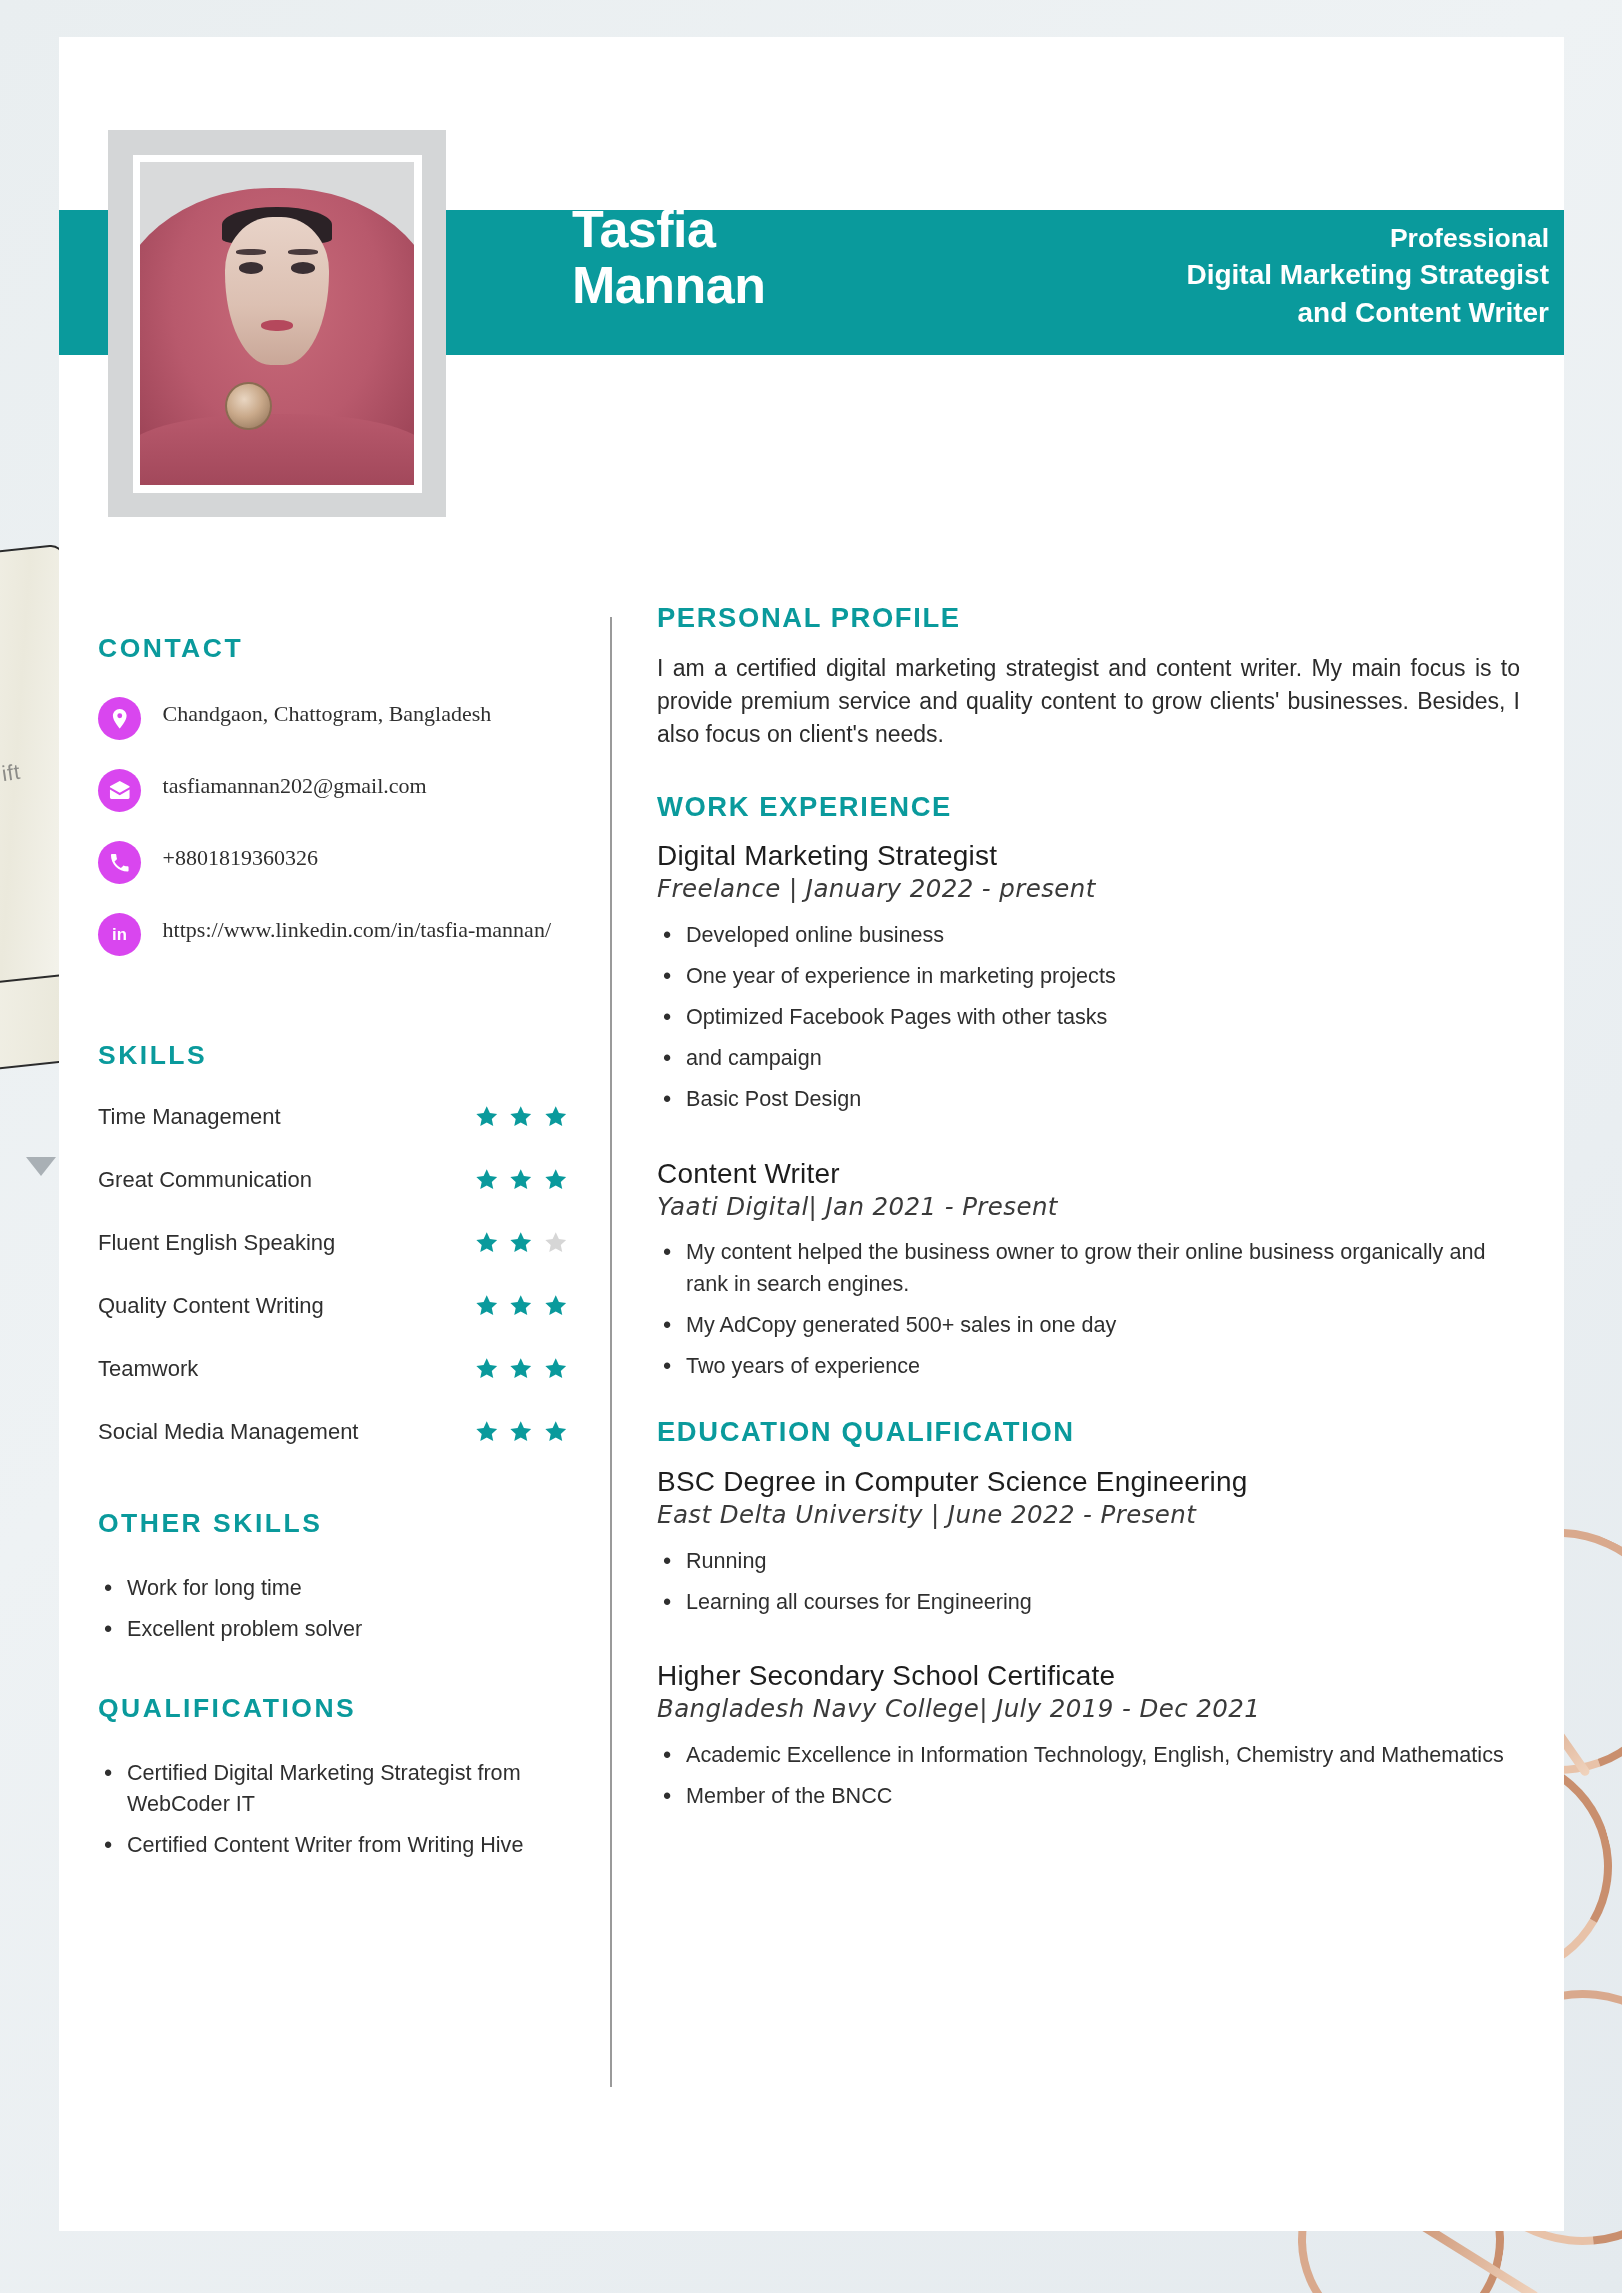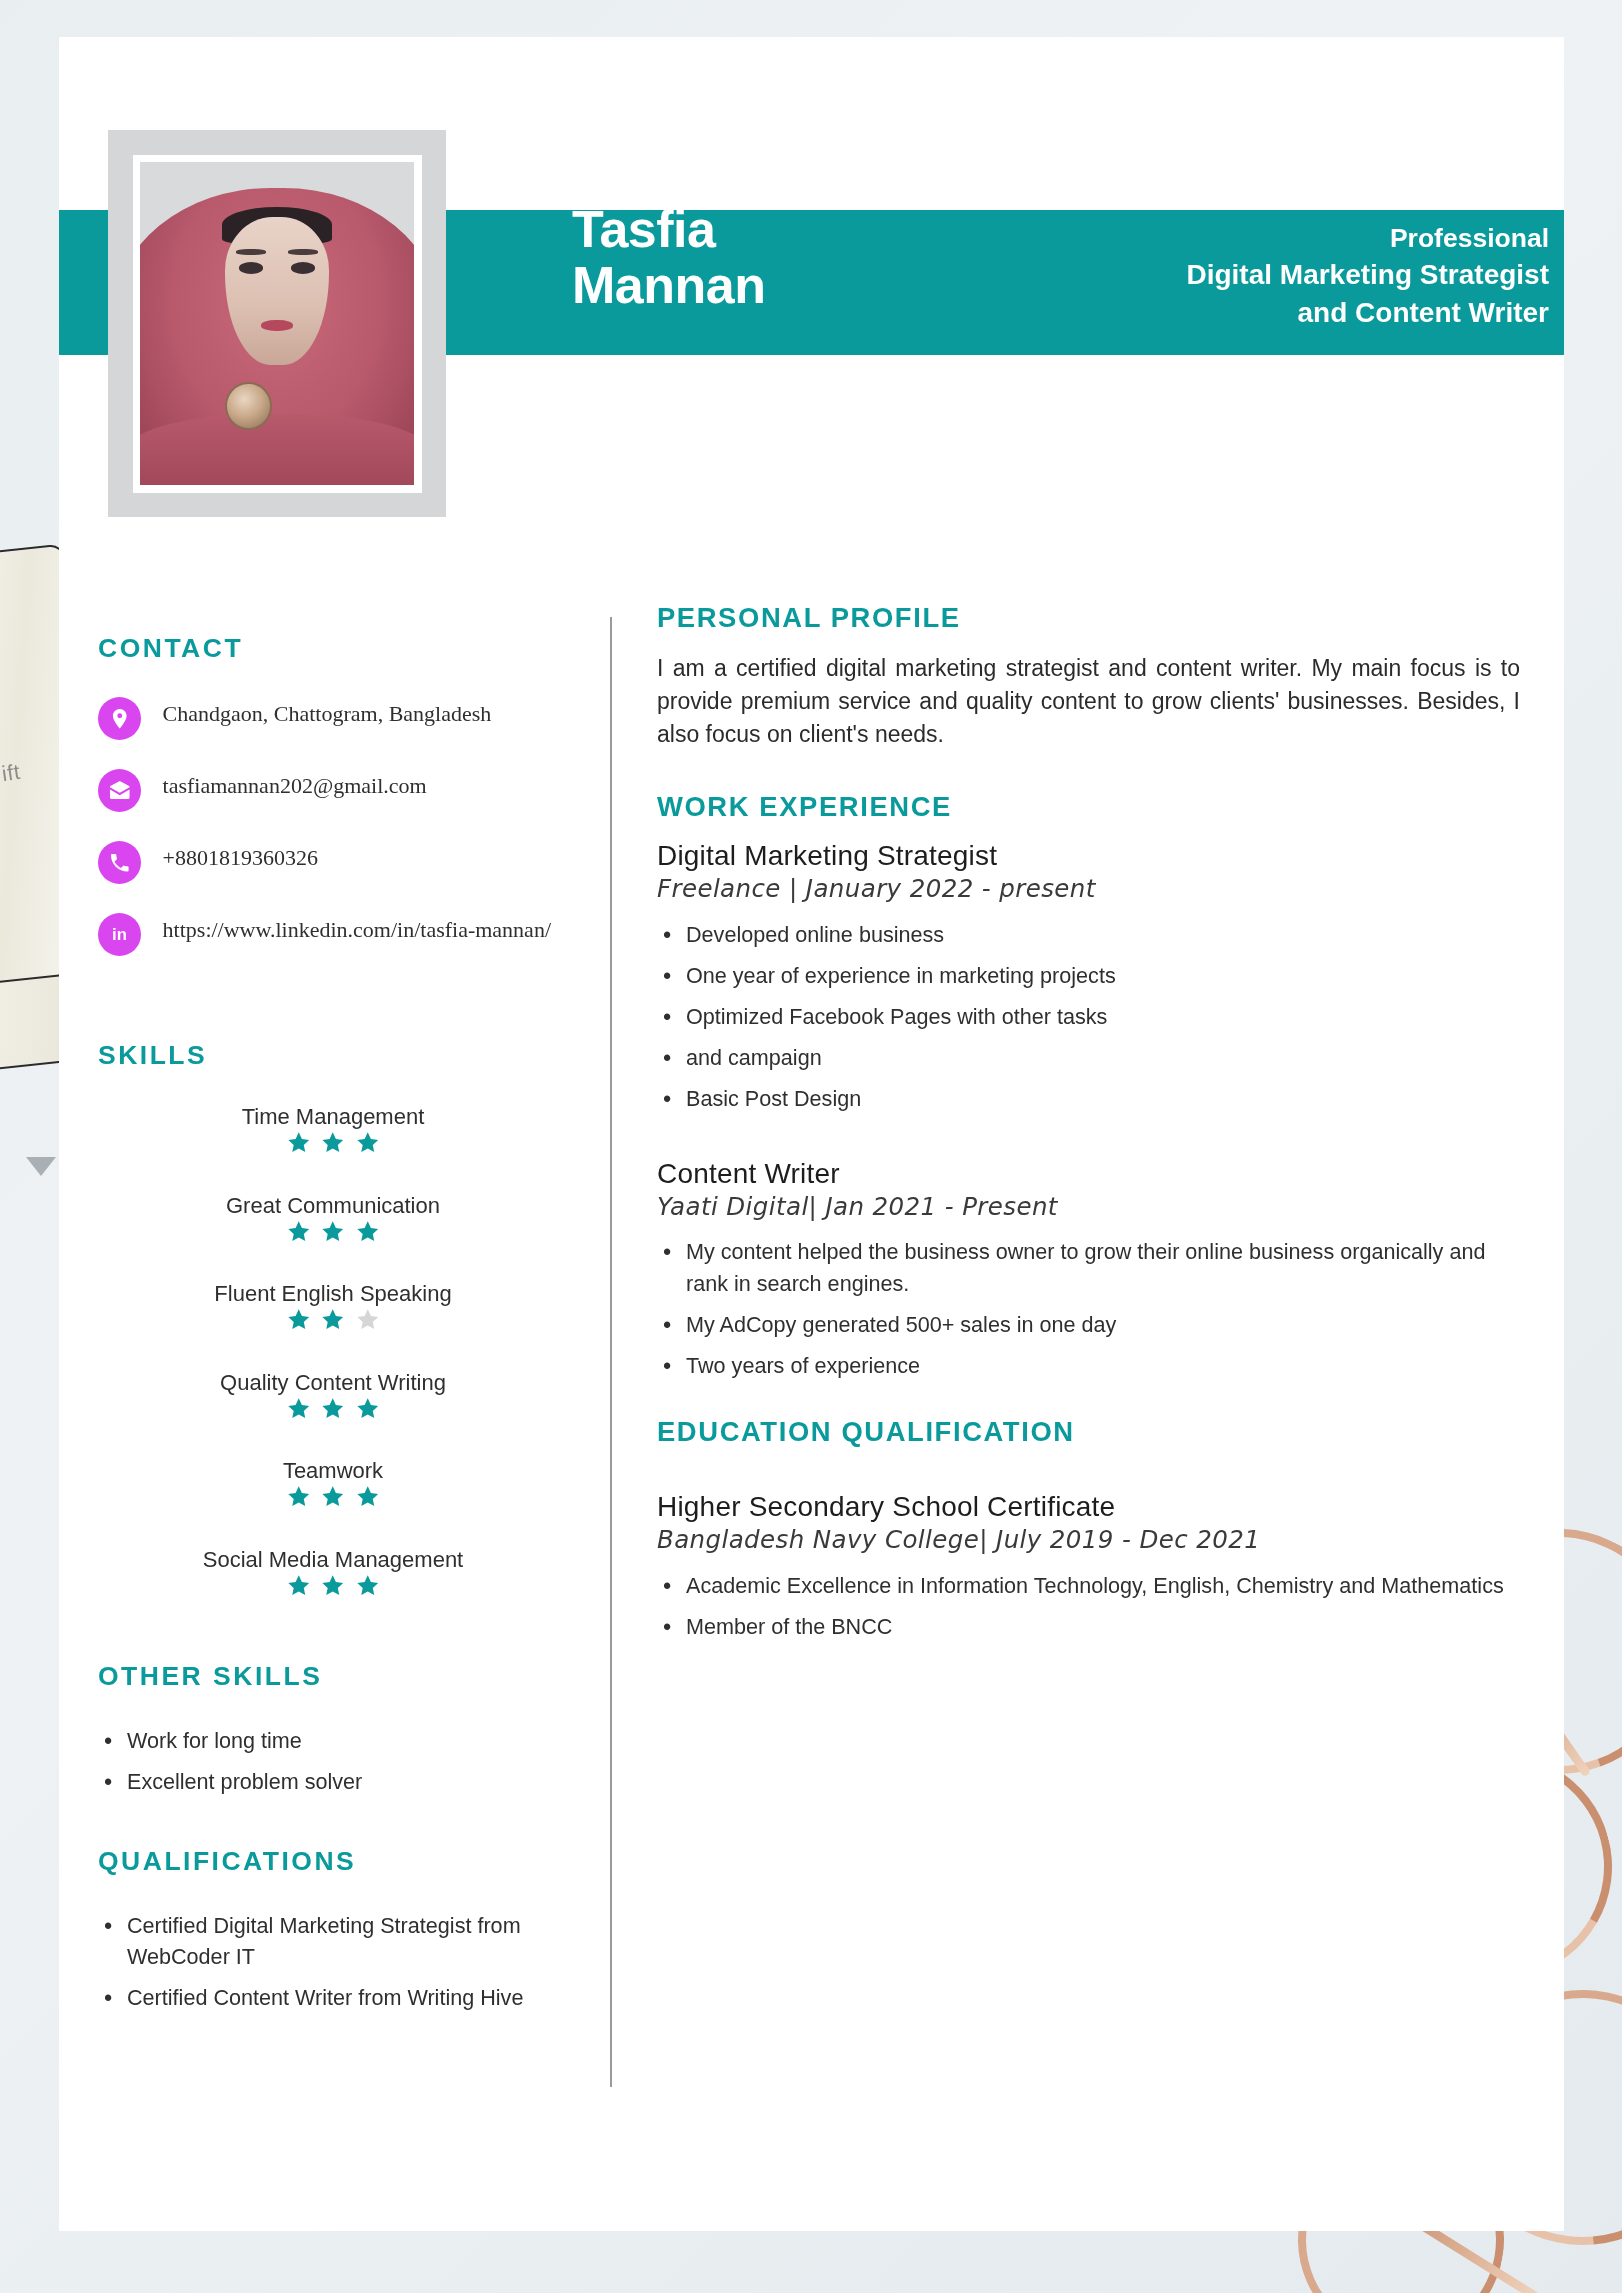--- a/index.html
+++ b/index.html
@@ -157,21 +157,20 @@
   .cicon svg { width: 23.5px; height: 23.5px; fill: #fff; }
   .cicon .in-text { font-size: 16.7px; font-weight: bold; font-family: "Liberation Sans", sans-serif; }
   .ctext {
     font-size: 22px; color: #2f2f2f; line-height: 1.34; padding-top: 2px; font-family: Liberation Serif, serif;
   }
 
   
   .skill-row {
     display: flex; align-items: center; justify-content: space-between;
     margin-bottom: 37px;
-    flex-direction: column;
   }
   .skill-name { font-size: 22px; color: #2f2f2f; }
   .stars { display: flex; gap: 8.8px; flex: 0 0 auto; }
   .star { width: 25.5px; height: 25.5px; }
   .star svg { width: 100%; height: 100%; display: block; }
 
   ul.bullets { list-style: none; }
   ul.bullets li {
     position: relative; padding-left: 29px; margin-bottom: 9.8px;
     font-size: 21.6px; color: #2f2f2f; line-height: 1.45;
@@ -455,20 +454,28 @@
             <li>My content helped the business owner to grow their online business organically and rank in search engines.</li>
             <li>My AdCopy generated 500+ sales in one day</li>
             <li>Two years of experience</li>
           </ul>
         </div>
       </div>
 
     <div class="gap-sm"></div>
     <h2 class="sec">EDUCATION QUALIFICATION</h2>
     <div id="education-list">
+        <div>
+          <div class="job-title">BSC Degree in Computer Science Engineering</div>
+          <div class="job-meta">East Delta University | June 2022 - Present</div>
+          <ul class="bullets job-bullets">
+            <li>Running</li>
+            <li>Learning all courses for Engineering</li>
+          </ul>
+        </div>
         <div style="margin-top: 43px;">
           <div class="job-title">Higher Secondary School Certificate</div>
           <div class="job-meta">Bangladesh Navy College| July 2019 - Dec 2021</div>
           <ul class="bullets job-bullets justify">
             <li>Academic Excellence in Information Technology, English, Chemistry and Mathematics</li>
             <li>Member of the BNCC</li>
           </ul>
         </div>
       </div>
   </div>

